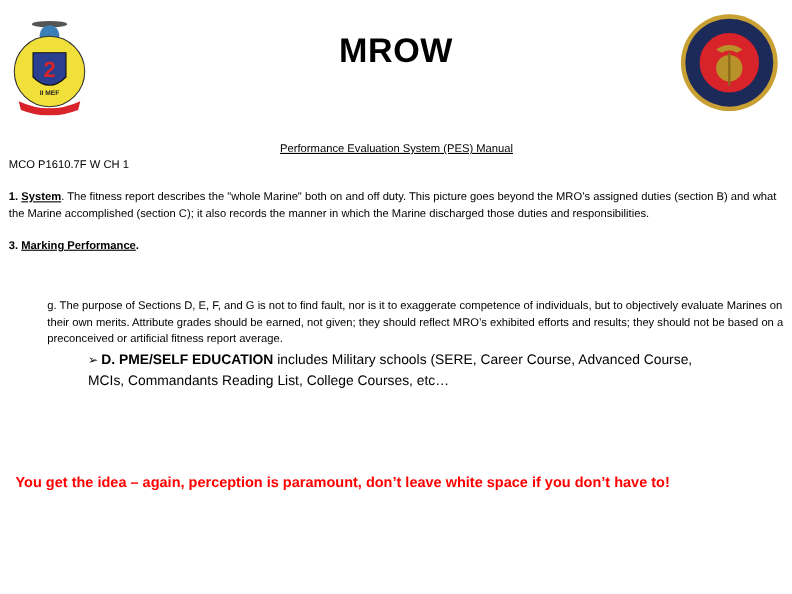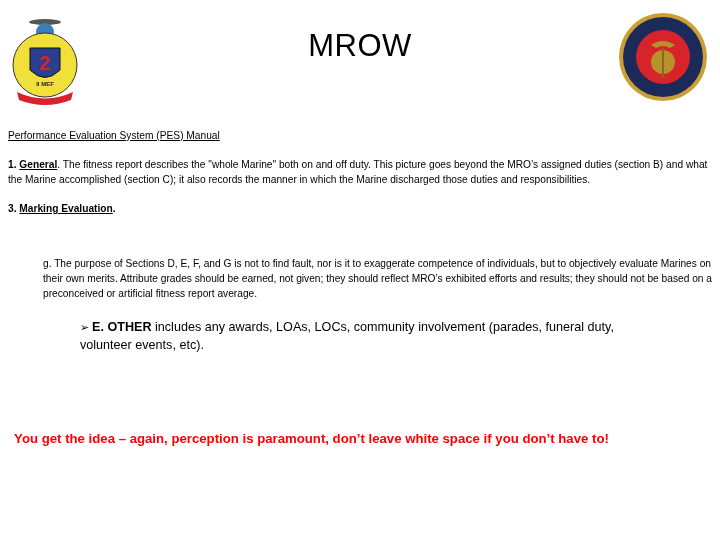--- a/index.html
+++ b/index.html
@@ -1,23 +1,23 @@
 <!DOCTYPE html>
 <html><head>
   <meta charset="utf-8">
   <style>
     html, body { margin: 0; padding: 0; background: #ffffff; }
     body { width: 720px; height: 540px; position: relative; overflow: hidden;
            font-family: "Liberation Sans", "DejaVu Sans", sans-serif; color: #000; }
     .title { position: absolute; left: 0; width: 720px; top: 28px; text-align: center;
-             font-size: 31px; font-weight: normal; letter-spacing: 0.5px; }
+             font-size: 31px; font-weight: bold; letter-spacing: 0.5px; }
     .logo-left { position: absolute; left: 5px; top: 10px; width: 80px; height: 95px; }
     .logo-right { position: absolute; left: 618px; top: 12px; width: 90px; height: 90px; }
     .doc { position: absolute; left: 8px; top: 128px; width: 705px; font-size: 10.2px; line-height: 15px; }
-    .doc .u { text-decoration: underline; }
+    .doc .u { text-decoration: underline; text-align: center; }
     .doc .b { font-weight: bold; }
     .doc .gap { height: 14px; }
     .indent { padding-left: 35px; margin-top: 40px; }
     .bullets { position: absolute; left: 80px; top: 318px; width: 560px; font-size: 12.6px; line-height: 18px; }
     .bullet { margin-bottom: 11px; }
     .arrow { display: inline-block; width: 12px; font-size: 11px; }
     .callout { position: absolute; left: 0; width: 623px; top: 431px; text-align: center;
                color: #ff0000; font-weight: bold; font-size: 13.2px; }
   </style>
 </head>
@@ -43,24 +43,25 @@
     <circle cx="45" cy="45" r="40" fill="#1c2a5a"></circle>
     <circle cx="45" cy="45" r="27" fill="#d8232a"></circle>
     <circle cx="45" cy="50" r="12" fill="#b8912a"></circle>
     <path d="M33 33 Q45 25 57 33 L52 36 Q45 32 38 36 Z" fill="#b8912a"></path>
     <line x1="45" y1="36" x2="45" y2="66" stroke="#8a6a1a" stroke-width="2"></line>
   </svg>
 </div>
 
 <div class="doc">
   <div class="u">Performance Evaluation System (PES) Manual</div>
+  <div>MCO P1610.7F W CH 1</div>
   <div class="gap"></div>
-  <div><span class="b">1. </span><span class="b u">General</span><span>. The fitness report describes the "whole Marine" both on and off duty. This picture goes beyond the MRO’s assigned duties (section B) and what the Marine accomplished (section C); it also records the manner in which the Marine discharged those duties and responsibilities.</span></div>
+  <div><span class="b">1. </span><span class="b u">System</span><span>. The fitness report describes the "whole Marine" both on and off duty. This picture goes beyond the MRO’s assigned duties (section B) and what the Marine accomplished (section C); it also records the manner in which the Marine discharged those duties and responsibilities.</span></div>
   <div class="gap"></div>
-  <div><span class="b">3. </span><span class="b u">Marking Evaluation</span><span class="b">.</span></div>
+  <div><span class="b">3. </span><span class="b u">Marking Performance</span><span class="b">.</span></div>
   <div class="indent">g. The purpose of Sections D, E, F, and G is not to find fault, nor is it to exaggerate competence of individuals, but to objectively evaluate Marines on their own merits. Attribute grades should be earned, not given; they should reflect MRO’s exhibited efforts and results; they should not be based on a preconceived or artificial fitness report average.</div>
 </div>
 
 <div class="bullets">
-  <div class="bullet"><span class="arrow">➢</span><b>E.  OTHER</b><span> includes any awards, LOAs, LOCs, community involvement (parades, funeral duty, volunteer events, etc).</span></div>
+  <div class="bullet"><span class="arrow">➢</span><b>D. PME/SELF EDUCATION</b><span> includes Military schools (SERE, Career Course, Advanced Course, MCIs, Commandants Reading List, College Courses, etc…</span></div>
 </div>
 
 <div class="callout">You get the idea – again, perception is paramount, don’t leave white space if you don’t have to!</div>
 
 </body></html>

